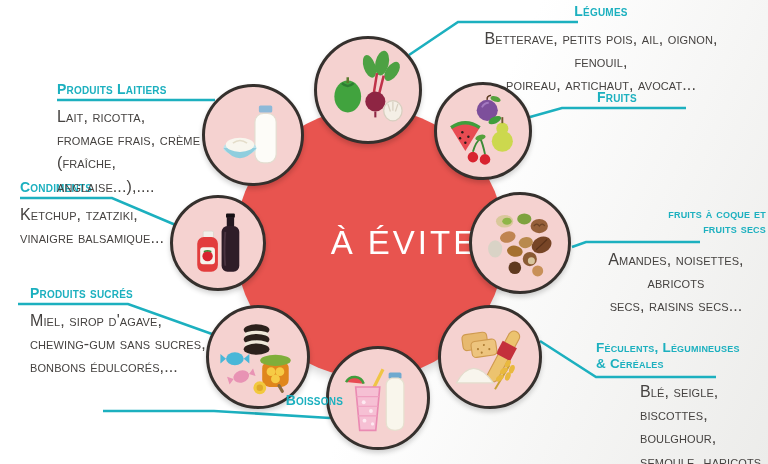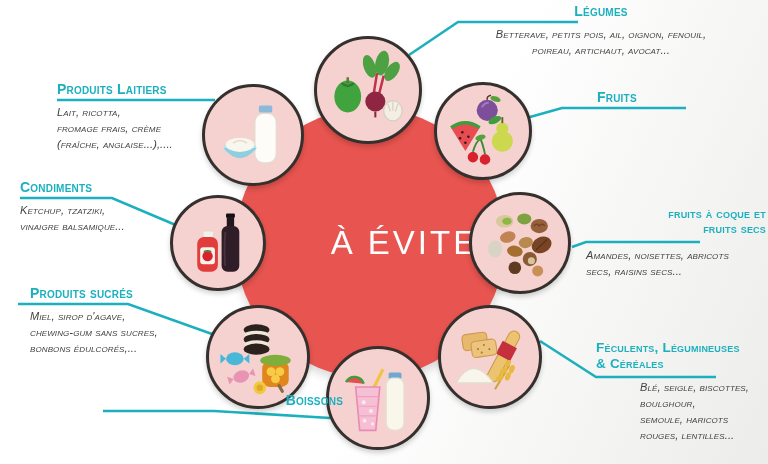--- a/index.html
+++ b/index.html
@@ -24,25 +24,25 @@
     display:flex; align-items:center; justify-content:center;
     box-shadow:0 3px 5px rgba(0,0,0,.18);
   }
   .cat svg { width:82%; height:82%; }
   .label { position:absolute; }
   .label h2 {
     margin:0; color:#1cb0bf; font-size:14px; font-weight:bold;
     font-variant:small-caps; letter-spacing:.2px; line-height:1.15; white-space:pre-line;
   }
   .label p {
-    margin:8px 0 0; color:#454240; font-size:11px; font-variant:small-caps;
-    line-height:1.45; letter-spacing:.1px; white-space:pre-line;font-style:italic;
+    margin:8px 0 0; color:#454240; font-size:16px; font-variant:small-caps;
+    line-height:1.45; letter-spacing:.1px; white-space:pre-line;
   }
   .label.small h2 { font-size:13px;text-align:right; }
-  .label.small p  { margin-top:11px; }
+  .label.small p  { margin-top:11px;text-align:center; }
   .label.two h2   { font-size:13.5px; }
   .label.two p    { margin-top:9px;margin-left:44px; }
 </style>
 </head>
 <body>
 
 <div class="canvas">
 
   <svg class="connectors" viewBox="0 0 768 464">
     <g fill="none" stroke="#1cb0bf" stroke-width="2.6">

